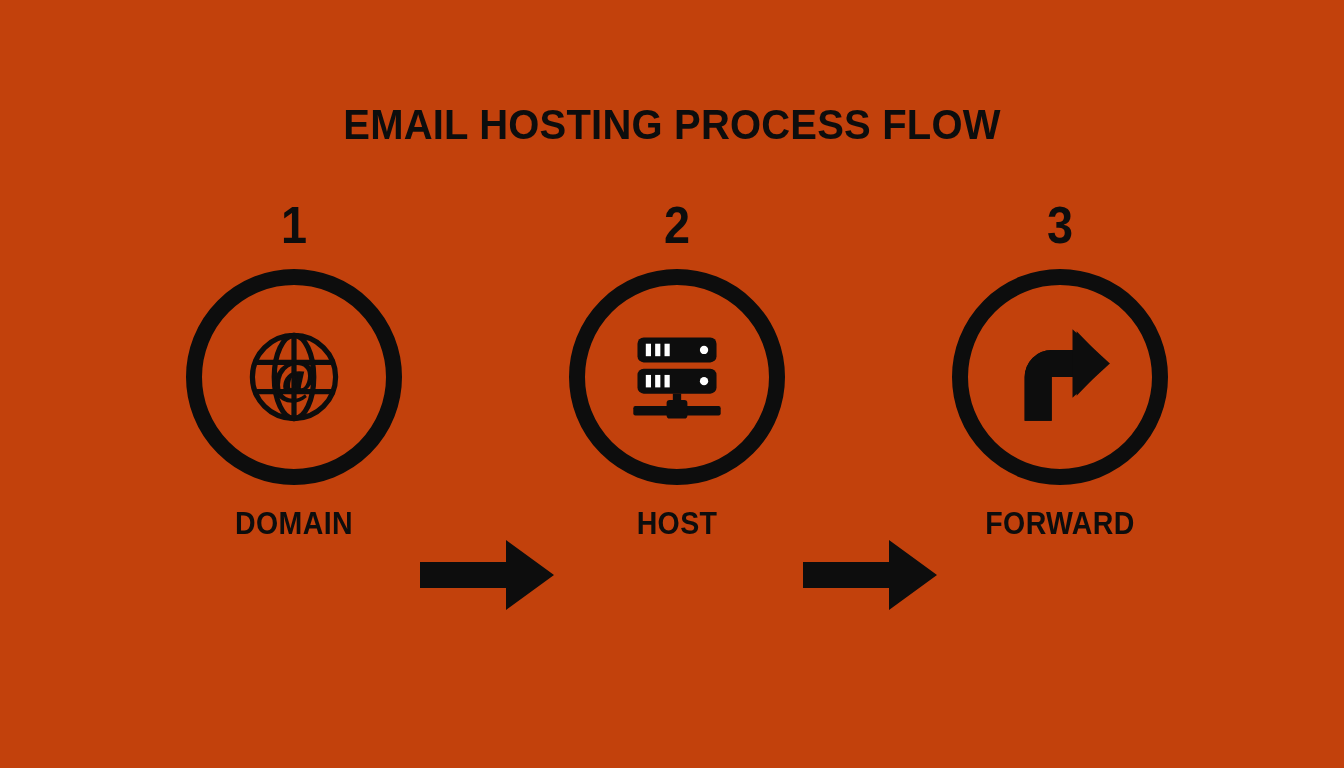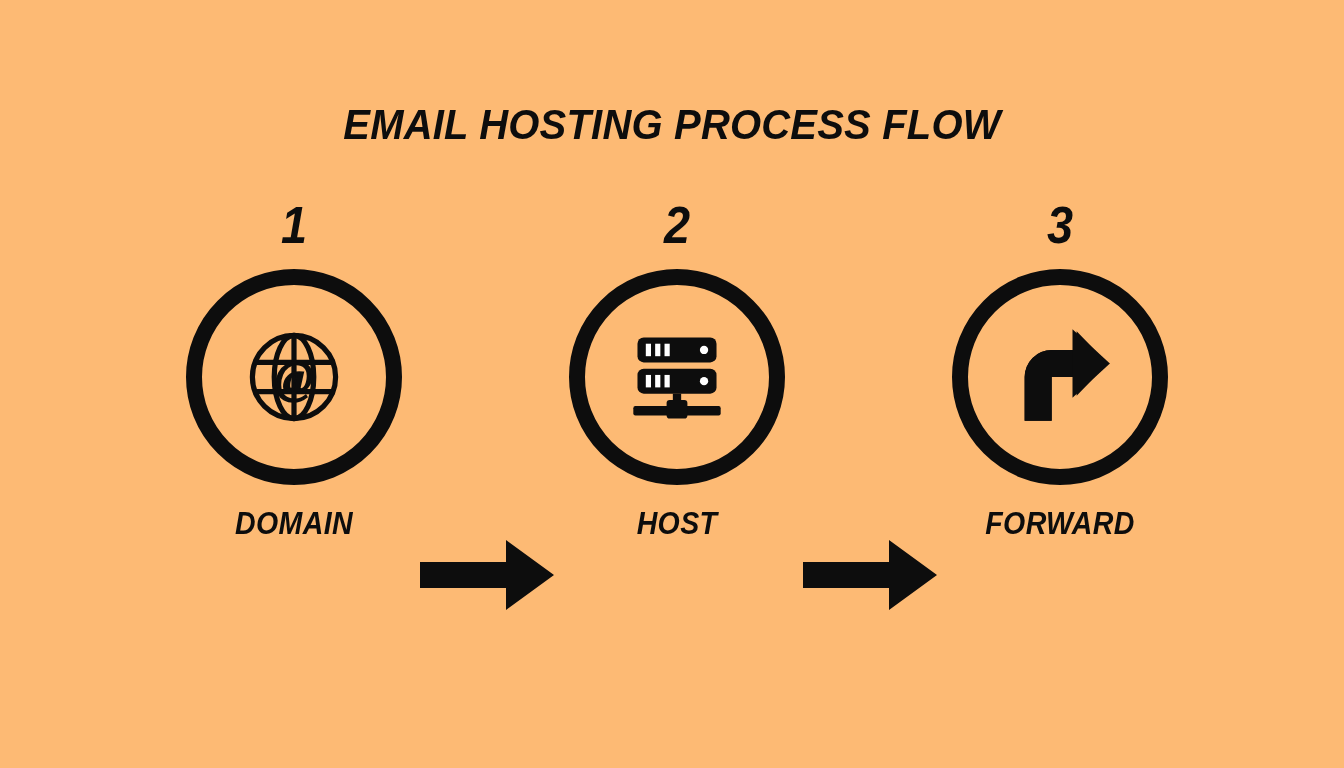--- a/index.html
+++ b/index.html
@@ -12,22 +12,21 @@
     height: 768px;
     background: #fdfdfc;
     font-family: "Liberation Sans", sans-serif;
     overflow: hidden;
     position: relative;
   }
 
   #infographic {
     position: absolute;
     inset: 0;
-    background: #fdba74;
-    font-style: italic;
+    background: #c2410c;
   }
 
   
   .title {
     position: absolute;
     top: 98px;
     left: 0;
     width: 1344px;
     text-align: center;
     font-family: "Liberation Sans", sans-serif;

